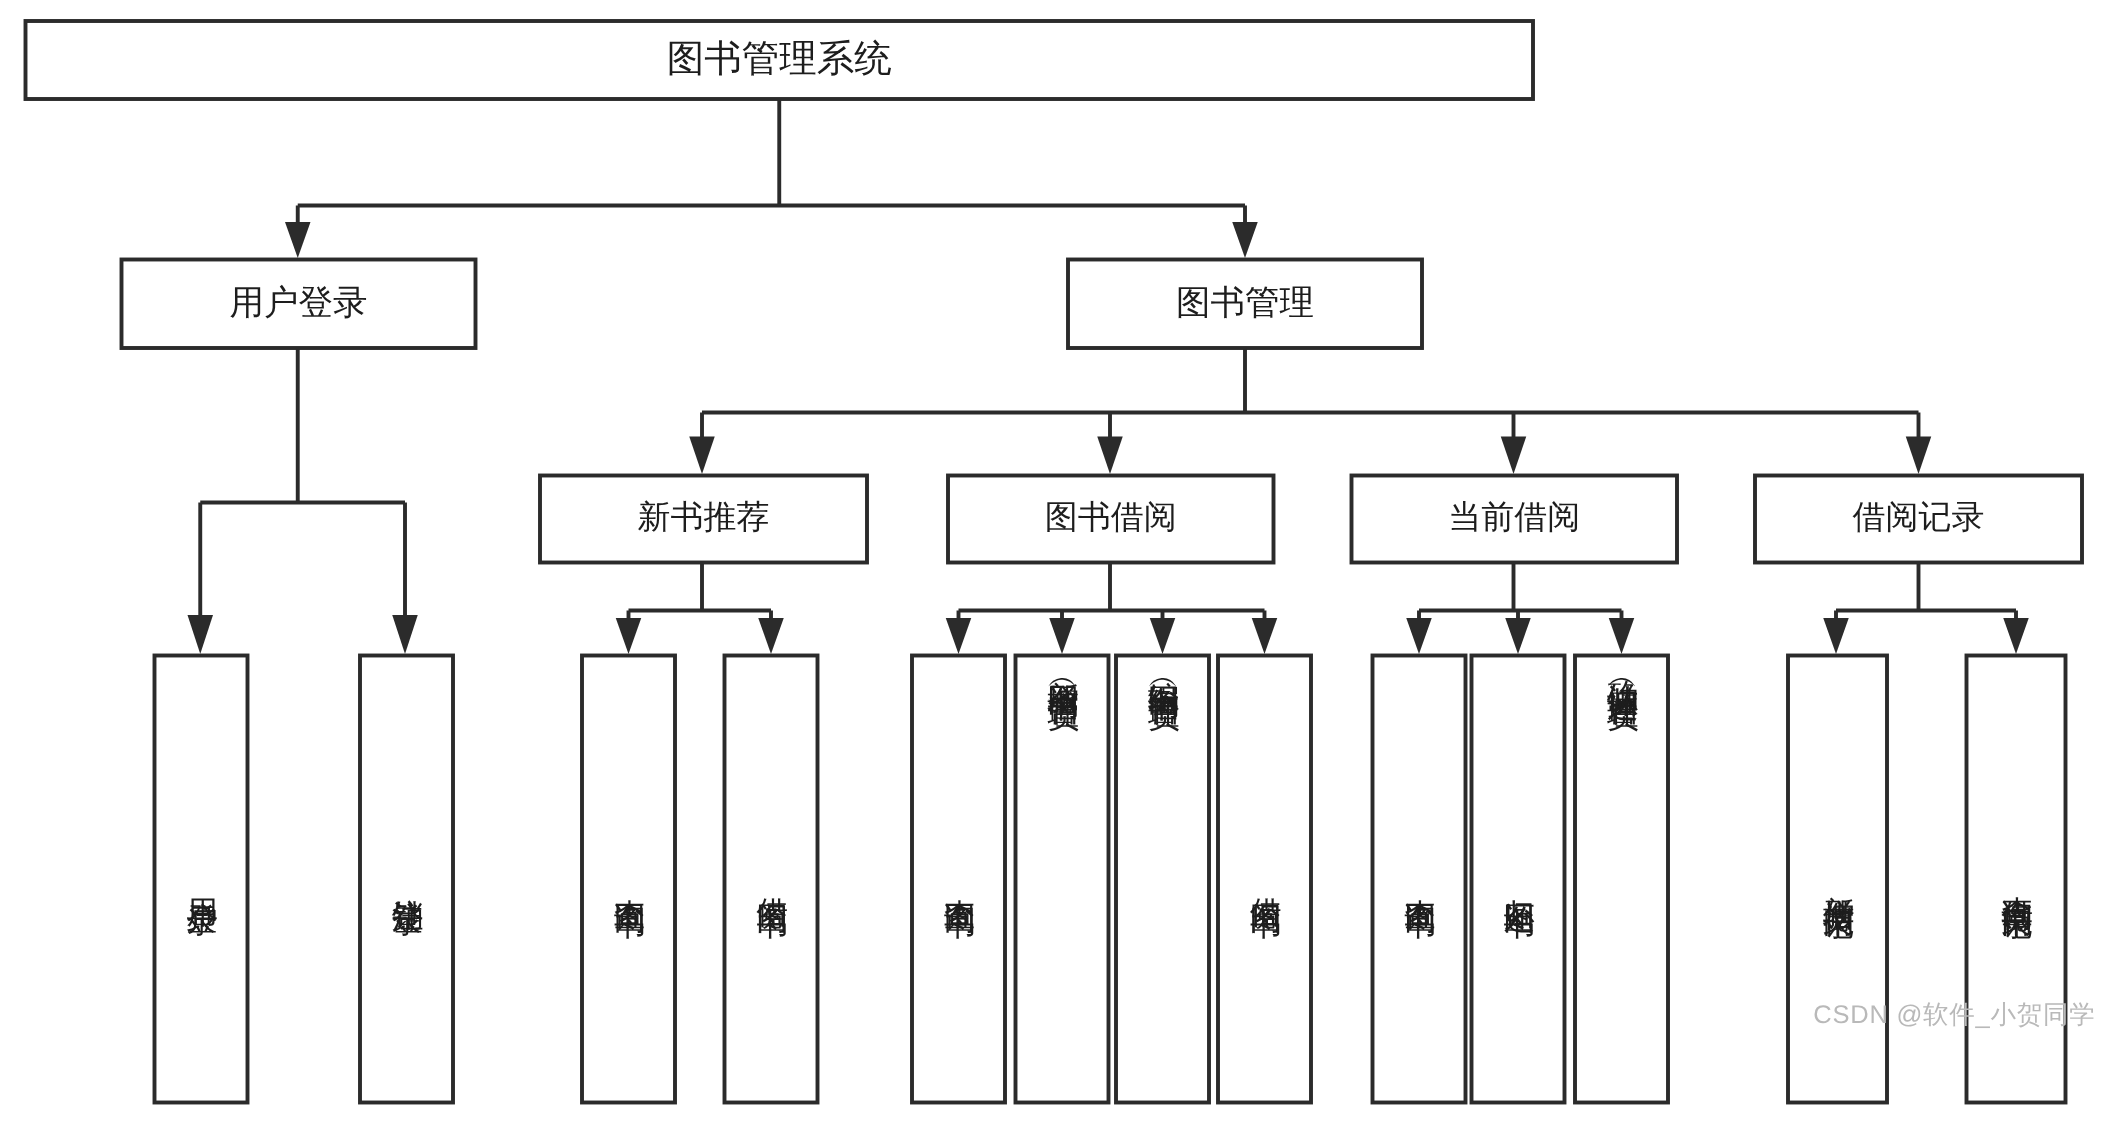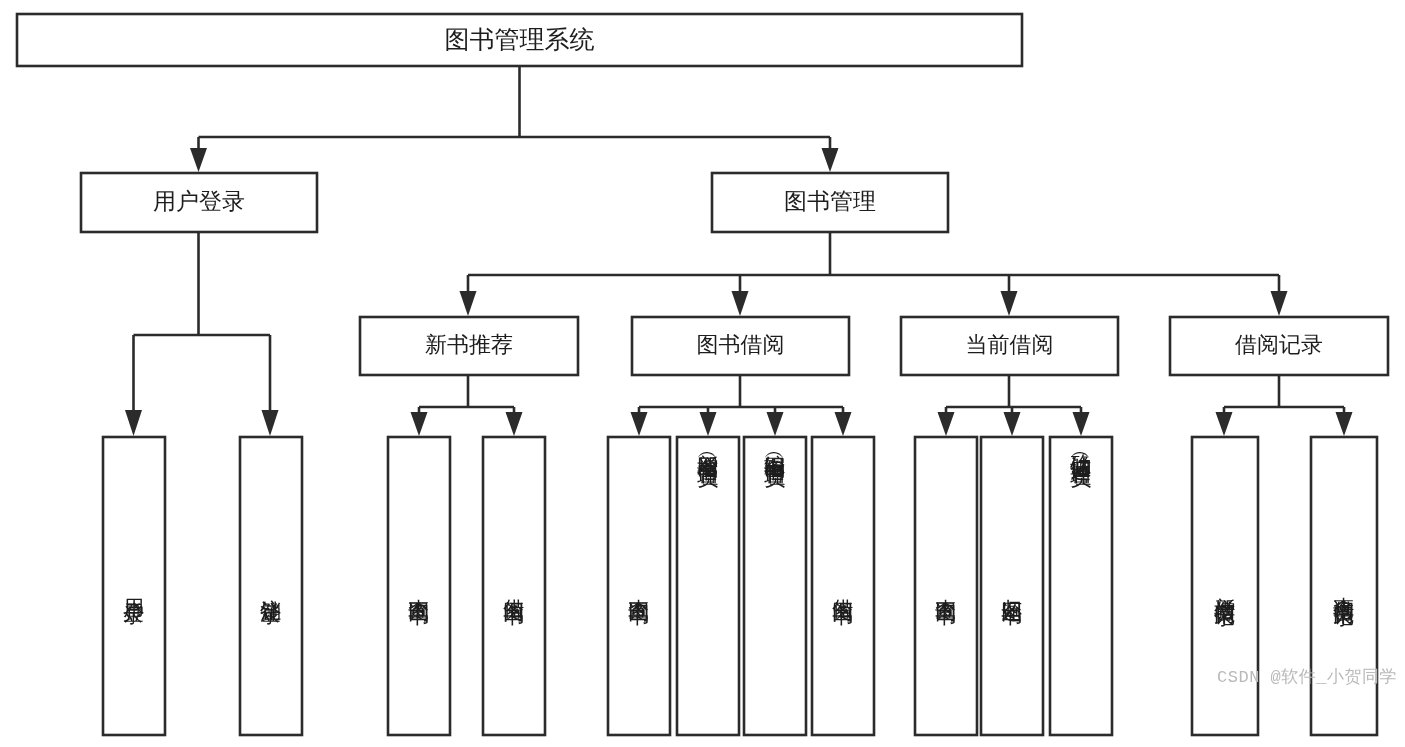--- a/index.html
+++ b/index.html
@@ -70,21 +70,21 @@
     font-size: 21px;
     line-height: 1.32;
     letter-spacing: 2px;
     color: #1d1d1d;
     white-space: nowrap;
   }
   .watermark {
     position: absolute;
     right: 8px;
     bottom: 6px;
-    font-family: Liberation Mono, monospace;
+    font-family: Liberation Sans, sans-serif;
     font-size: 17px;
     color: #b9b9b9;
     letter-spacing: 0.5px;
     white-space: nowrap;
   }
 </style>
 </head>
 <body>
 
 <div id="diagram-root">

